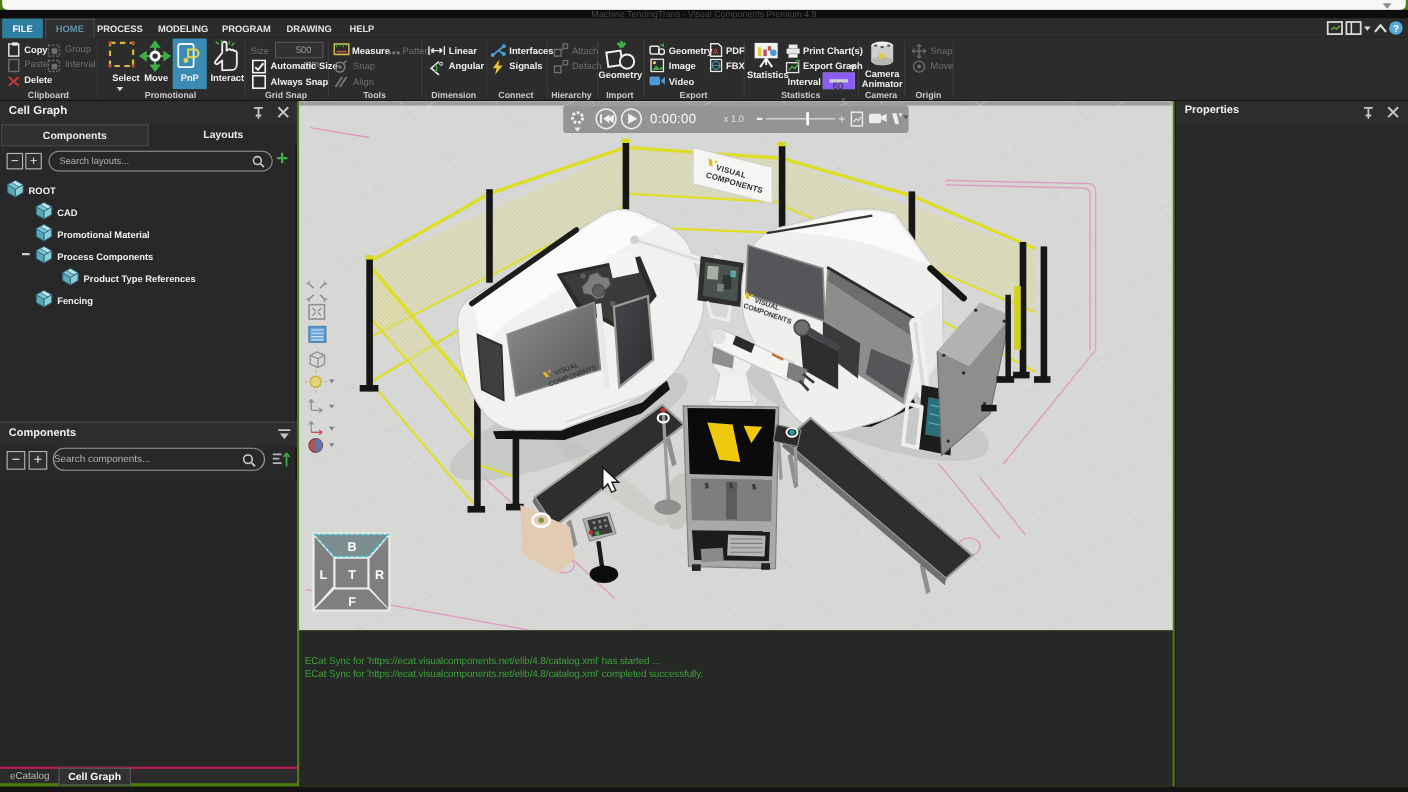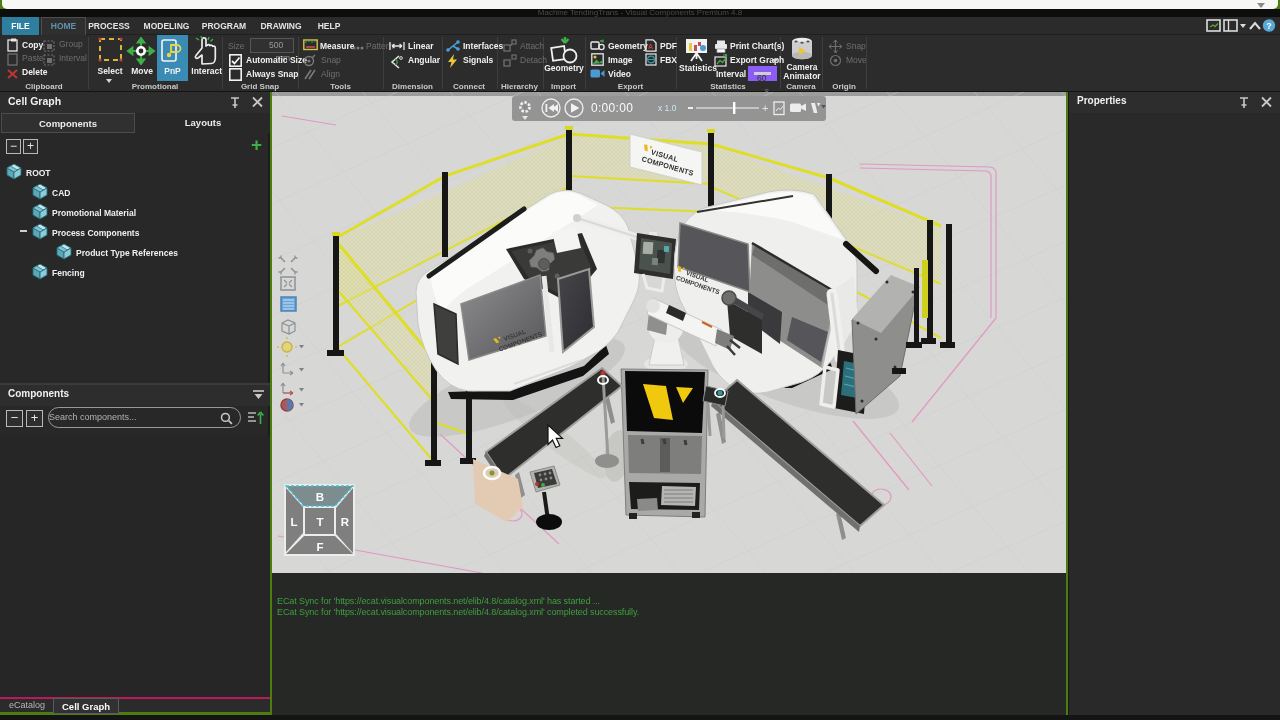--- a/index.html
+++ b/index.html
@@ -95,21 +95,21 @@
   <div class="rtxt rgray" style="left:59px;top:4px">Group</div>
   <div class="rtxt rgray" style="left:59px;top:18px">Interval</div>
 
   <svg class="abs" style="left:95px;top:2px" width="30" height="26" viewBox="0 0 30 26">
     <rect x="5" y="2" width="21" height="21" fill="none" stroke="#d8b73a" stroke-width="2" stroke-dasharray="5 4"></rect>
     <circle cx="5" cy="2" r="1.6" fill="#c04040"></circle>
         <circle cx="26" cy="2" r="1.6" fill="#c04040"></circle>
     <circle cx="5" cy="23" r="1.6" fill="#c04040"></circle>
         <circle cx="26" cy="23" r="1.6" fill="#c04040"></circle>
   </svg>
-  <div class="rtxt" style="left:93px;top:31px;width:34px;text-align:center">Select</div>
+  <div class="rtxt" style="left:93px;top:31px;width:34px;text-align:right">Select</div>
   <div class="abs" style="left:106px;top:44px;border-left:3.5px solid transparent;border-right:3.5px solid transparent;border-top:4px solid #d8d8d8"></div>
   <svg class="abs" style="left:126px;top:2px" width="30" height="28" viewBox="0 0 30 28">
     <g stroke="#3fae49" stroke-width="2" fill="#3fae49">
       <line x1="15" y1="5" x2="15" y2="23"></line>
           <line x1="6" y1="14" x2="24" y2="14"></line>
       <path d="M15 1 l-3.2 4.4 l6.4 0 z"></path>
           <path d="M15 27 l-3.2 -4.4 l6.4 0 z"></path>
       <path d="M2 14 l4.4 -3.2 l0 6.4 z"></path>
           <path d="M28 14 l-4.4 -3.2 l0 6.4 z"></path>
     </g>
@@ -294,20 +294,27 @@
       <path d="M25 1.5 l9 9 M34 1.5 l-9 9" stroke="#c8c8c8" stroke-width="1.8"></path>
     </svg>
   </div>
   <div class="abs" style="left:0;top:21px;width:270px;height:20px;background:#282828">
     <div class="abs" style="left:1px;top:0;width:134px;height:20px;background:#303030;border:1px solid #4c4c4c;color:#ececec;font-size:9.5px;font-weight:bold;text-align:center;line-height:19px">Components</div>
     <div class="abs" style="left:136px;top:0;width:134px;height:20px;color:#ececec;font-size:9.5px;font-weight:bold;text-align:center;line-height:19px">Layouts</div>
   </div>
   <div class="abs" style="left:0;top:41px;width:270px;height:28px">
     <div class="abs" style="left:6px;top:6px;width:15px;height:15px;border:1.5px solid #b8b8b8;background:#2e2e2e;color:#e8e8e8;font-size:12px;text-align:center;line-height:12px">−</div>
     <div class="abs" style="left:23px;top:6px;width:15px;height:15px;border:1.5px solid #b8b8b8;background:#2e2e2e;color:#e8e8e8;font-size:12px;text-align:center;line-height:12px">+</div>
+    <div class="abs" style="left:44px;top:4px;width:204px;height:19px;border:1.5px solid #9a9a9a;border-radius:10px;color:#b2b2b2;font-size:8.5px;line-height:17px">
+      <span style="margin-left:9px">Search layouts...</span>
+      <svg class="abs" style="right:6px;top:3px" width="12" height="12" viewBox="0 0 12 12">
+              <circle cx="5" cy="5" r="3.6" fill="none" stroke="#c8c8c8" stroke-width="1.4"></circle>
+              <path d="M8 8 l3 3" stroke="#c8c8c8" stroke-width="1.6"></path>
+            </svg>
+    </div>
     <div class="abs" style="left:251px;top:1px;font-size:19px;font-weight:bold;color:#3fae49">+</div>
   </div>
   <div id="tree">
     <svg class="abs" style="left:0;top:69px" width="270px" height="220" viewBox="0 0 270 220">
       <defs>
         <g id="boxicon">
           <path d="M0 4 L7 0 L14 4 L7 8 Z" fill="#bfe8ee" stroke="#2a6a78" stroke-width="0.9"></path>
           <path d="M0 4 L7 8 L7 15 L0 11 Z" fill="#5aa8b8" stroke="#2a6a78" stroke-width="0.9"></path>
           <path d="M14 4 L7 8 L7 15 L14 11 Z" fill="#8accd8" stroke="#2a6a78" stroke-width="0.9"></path>
           <path d="M0 4 L3.5 2 L10.5 6 L7 8 Z" fill="#7ec3d2" stroke="#2a6a78" stroke-width="0.7"></path>

